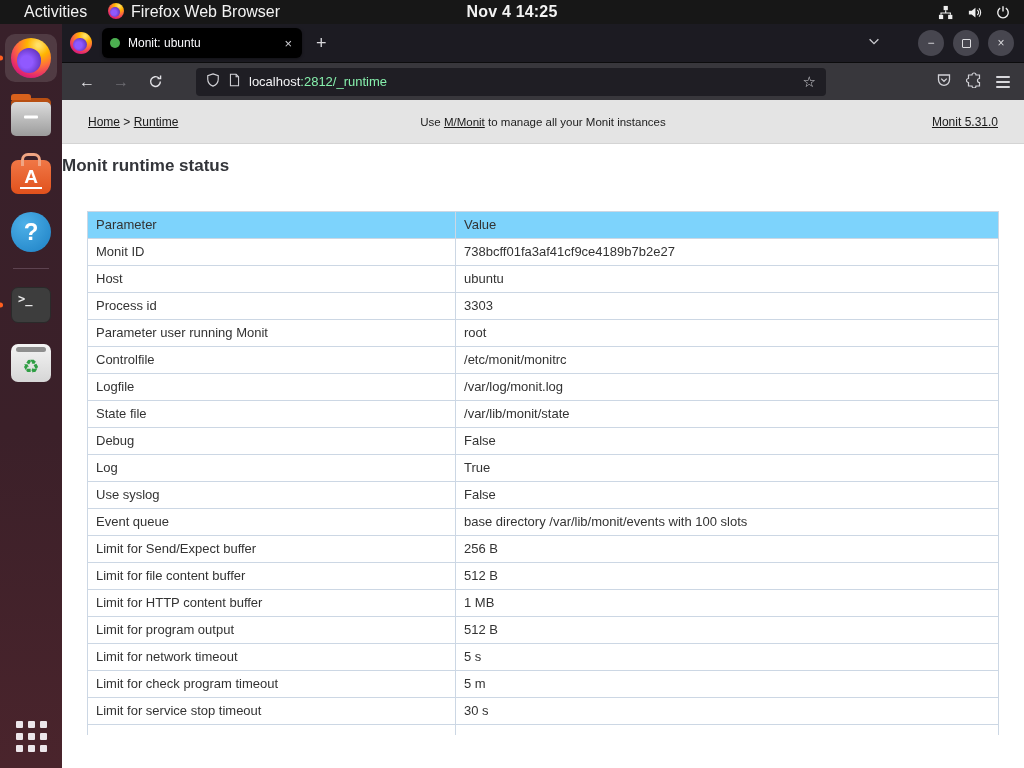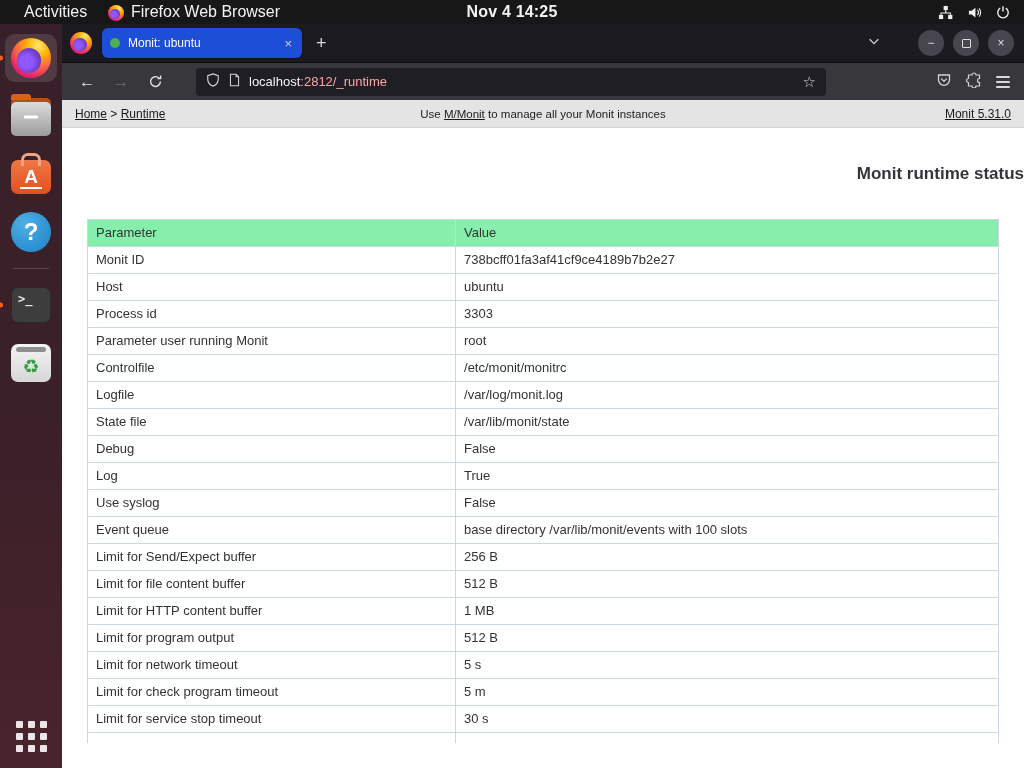--- a/index.html
+++ b/index.html
@@ -3,21 +3,21 @@
 <meta charset="utf-8">
 <style>
   * { margin:0; padding:0; box-sizing:border-box; }
   html,body { width:1024px; height:768px; overflow:hidden; background:#000;
               font-family:"Liberation Sans", sans-serif; }
 
   
   .topbar { height:24px; background:#171717; color:#f2f2f2; display:flex;
             align-items:center; font-size:16px; position:relative; }
   .tb-activities { padding:0 24px; }
-  .tb-app { display:flex; align-items:flex-end; gap:7px; position:absolute; left:108px; }
+  .tb-app { display:flex; align-items:flex-start; gap:7px; position:absolute; left:108px; }
   .tb-clock { position:absolute; left:50%; transform:translateX(-50%); font-weight:bold; letter-spacing:.2px; }
   .tb-right { position:absolute; right:14px; display:flex; align-items:center; gap:14px; }
   .tb-right svg { display:block; }
 
   .ff-logo { border-radius:50%; position:relative; overflow:hidden;
     background:radial-gradient(circle at 68% 18%, #ffe066 4%, #ffb400 26%, #ff7139 48%, #e4266e 74%, #b5127e 95%); }
   .ff-logo::after { content:""; position:absolute; width:62%; height:62%; left:14%; top:26%;
     border-radius:50%; background:radial-gradient(circle at 40% 55%, #9059ff 30%, #5b2db3 85%); }
   .ff-16 { width:16px; height:16px; }
   .ff-22 { width:22px; height:22px; }
@@ -67,60 +67,60 @@
   .icon-grid { display:grid; grid-template-columns:repeat(3,7px); grid-template-rows:repeat(3,7px);
     gap:5px; }
   .icon-grid span { background:#ece6ea; border-radius:1px; }
 
   
   .window { flex:1; display:flex; flex-direction:column; min-width:0; }
 
   .tabbar { height:39px; background:#1c1b22; display:flex; align-items:center; position:relative;
             border-bottom:1px solid #0c0c0d; }
   .tabbar .ff-22 { margin:0 10px 0 8px; }
-  .tab { width:200px; height:30px; background:#1d4ed8; border-radius:6px; display:flex; align-items:center;
+  .tab { width:200px; height:30px; background:#000000; border-radius:6px; display:flex; align-items:center;
          padding:0 8px; color:#fbfbfe; font-size:12px; gap:8px; box-shadow:0 1px 3px rgba(0,0,0,.4); }
   .tab-favicon { width:10px; height:10px; border-radius:50%; background:#4caf50; flex-shrink:0; }
   .tab-title { flex:1; white-space:nowrap; overflow:hidden; }
   .tab-close { color:#cfcfd4; font-size:13px; padding:0 2px; }
   .newtab-btn { color:#d8d8dc; font-size:18px; margin-left:14px; }
   .tab-actions { position:absolute; right:10px; display:flex; align-items:center; gap:9px; }
   .alltabs-btn { color:#c9c9ce; margin-right:28px; }
   .winbtn { width:26px; height:26px; border-radius:50%; background:#47464f; color:#dcdcdf;
             display:flex; align-items:center; justify-content:center; font-size:12px; }
   .winbtn .sq { width:9px; height:9px; border:1.5px solid #dcdcdf; border-radius:1px; display:block; }
 
   .navbar { height:37px; background:#38373c; display:flex; align-items:center; padding:0 10px; gap:4px; }
   .nav-ico { width:30px; height:28px; display:flex; align-items:center; justify-content:center;
              font-size:16px; color:#e2e2e6; border-radius:4px; }
   .nav-ico.disabled { color:#6d6c72; }
   .urlbar { height:28px; flex:0 0 630px; margin-left:22px; background:#1f1e24; border-radius:4px;
             display:flex; align-items:center; padding:0 10px; gap:8px; }
   .url-text { flex:1; font-size:13px; color:#f3f3f5; white-space:nowrap; overflow:hidden; }
-  .url-dim { color:#fca5a5; }
+  .url-dim { color:#86efac; }
   .star-btn { color:#d2d2d7; font-size:15px; }
   .navbar-right { display:flex; align-items:center; gap:14px; margin-left:auto; padding-right:4px; }
   .hamburger { display:flex; flex-direction:column; gap:3px; }
   .hamburger span { width:14px; height:2px; background:#d8d8dc; border-radius:1px; }
 
   
   .content { flex:1; background:#fff; color:#333; overflow:hidden; }
-  .pageheader { height:28px; background:#e4e4e4; border-bottom:1px solid #d4d4d4; display:flex;
-                align-items:center; padding:0 13px; font-size:12px; color:#1a1a1a; position:relative; }
+  .pageheader { height:44px; background:#e4e4e4; border-bottom:1px solid #d4d4d4; display:flex;
+                align-items:center; padding:0 26px; font-size:12px; color:#1a1a1a; position:relative; }
   .ph-left a, .ph-center a, .ph-right a { color:#1a1a1a; text-decoration:underline; }
   .ph-center { position:absolute; left:50%; transform:translateX(-50%); font-size:11.5px; color:#222; }
   .ph-right { margin-left:auto; }
 
-  .page-title { text-align:right; margin-top:36px; font-size:17px; font-weight:bold; color:#33353a; }
+  .page-title { text-align:left; margin-top:12px; font-size:17px; font-weight:bold; color:#33353a; }
 
   table.runtime { border-collapse:collapse; margin:35px 25px 0; width:calc(100% - 50px);
                   font-size:13px; color:#333; table-layout:fixed; }
   .runtime th, .runtime td { border:1px solid #ccd7e4; text-align:left; font-weight:normal;
                              padding:5px 8px; line-height:16px; overflow:hidden; white-space:nowrap; }
-  .runtime th { background:#86efac; }
+  .runtime th { background:#7dd3fc; }
   .runtime col.c1 { width:40.4%; }
   .runtime tr.partial td { height:10px; padding:0; border-bottom:none; }
 
   a { cursor:pointer; }
 </style>
 </head>
 <body>
 
 <div class="topbar">
   <div class="tb-activities">Activities</div>

